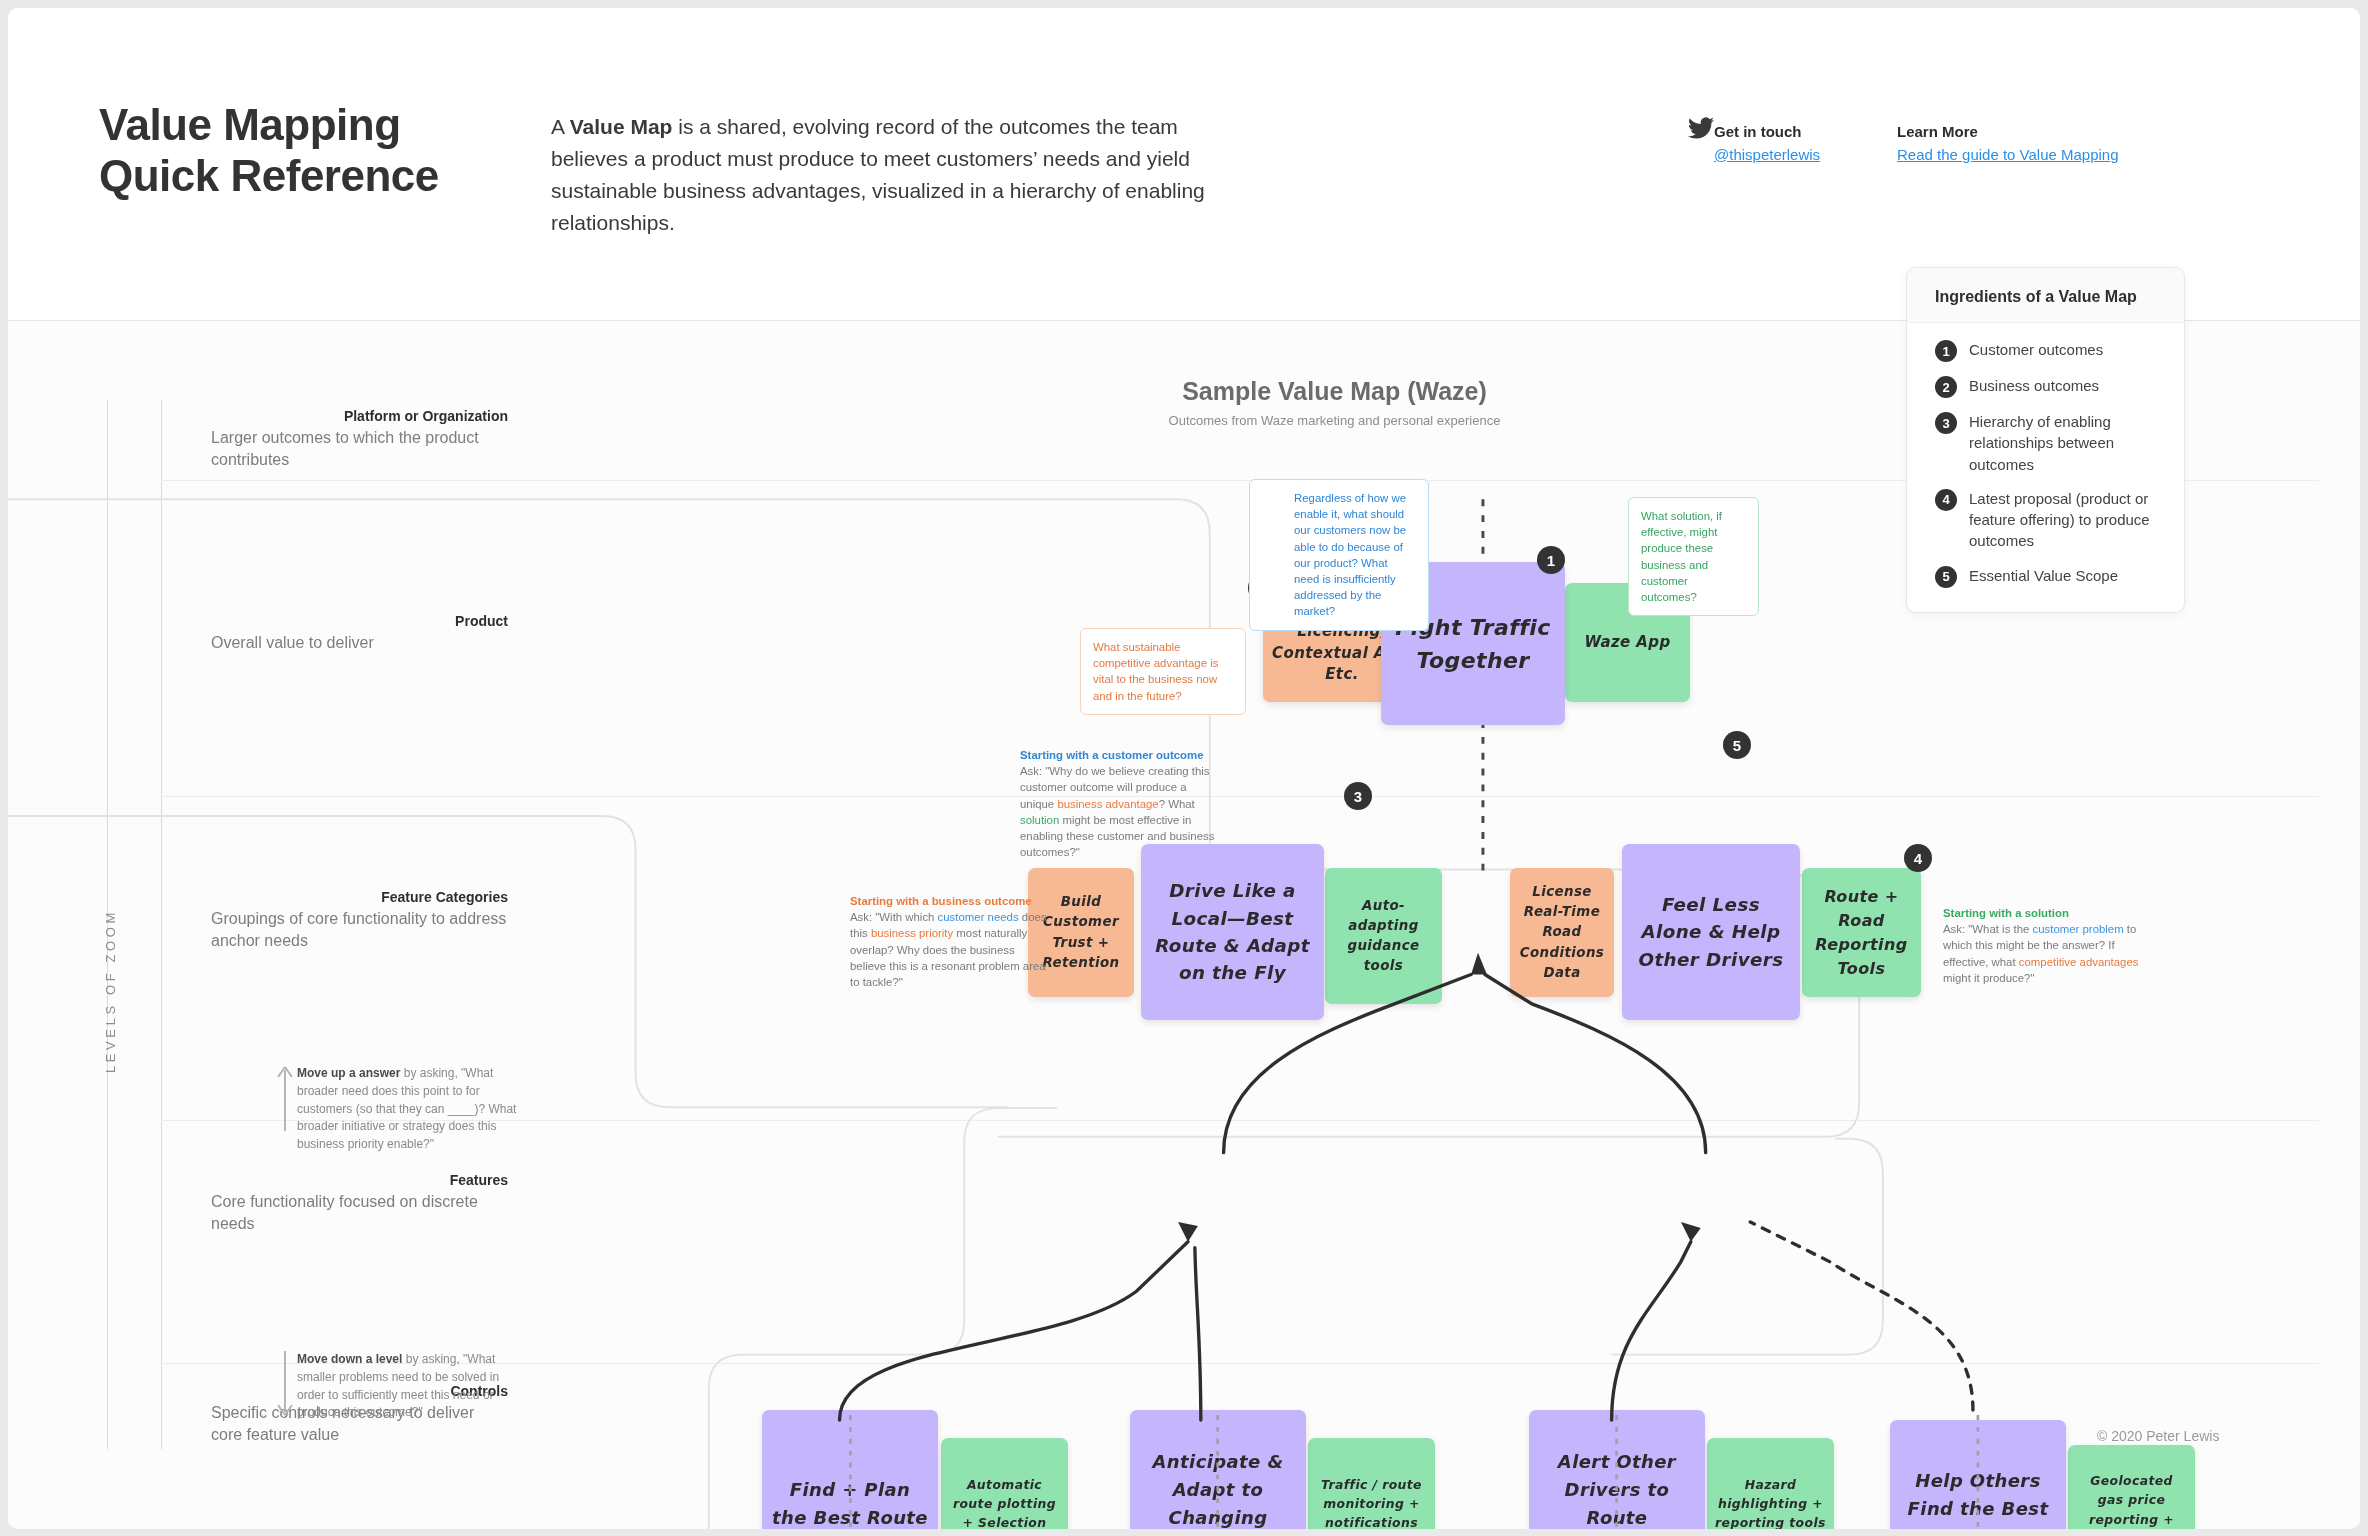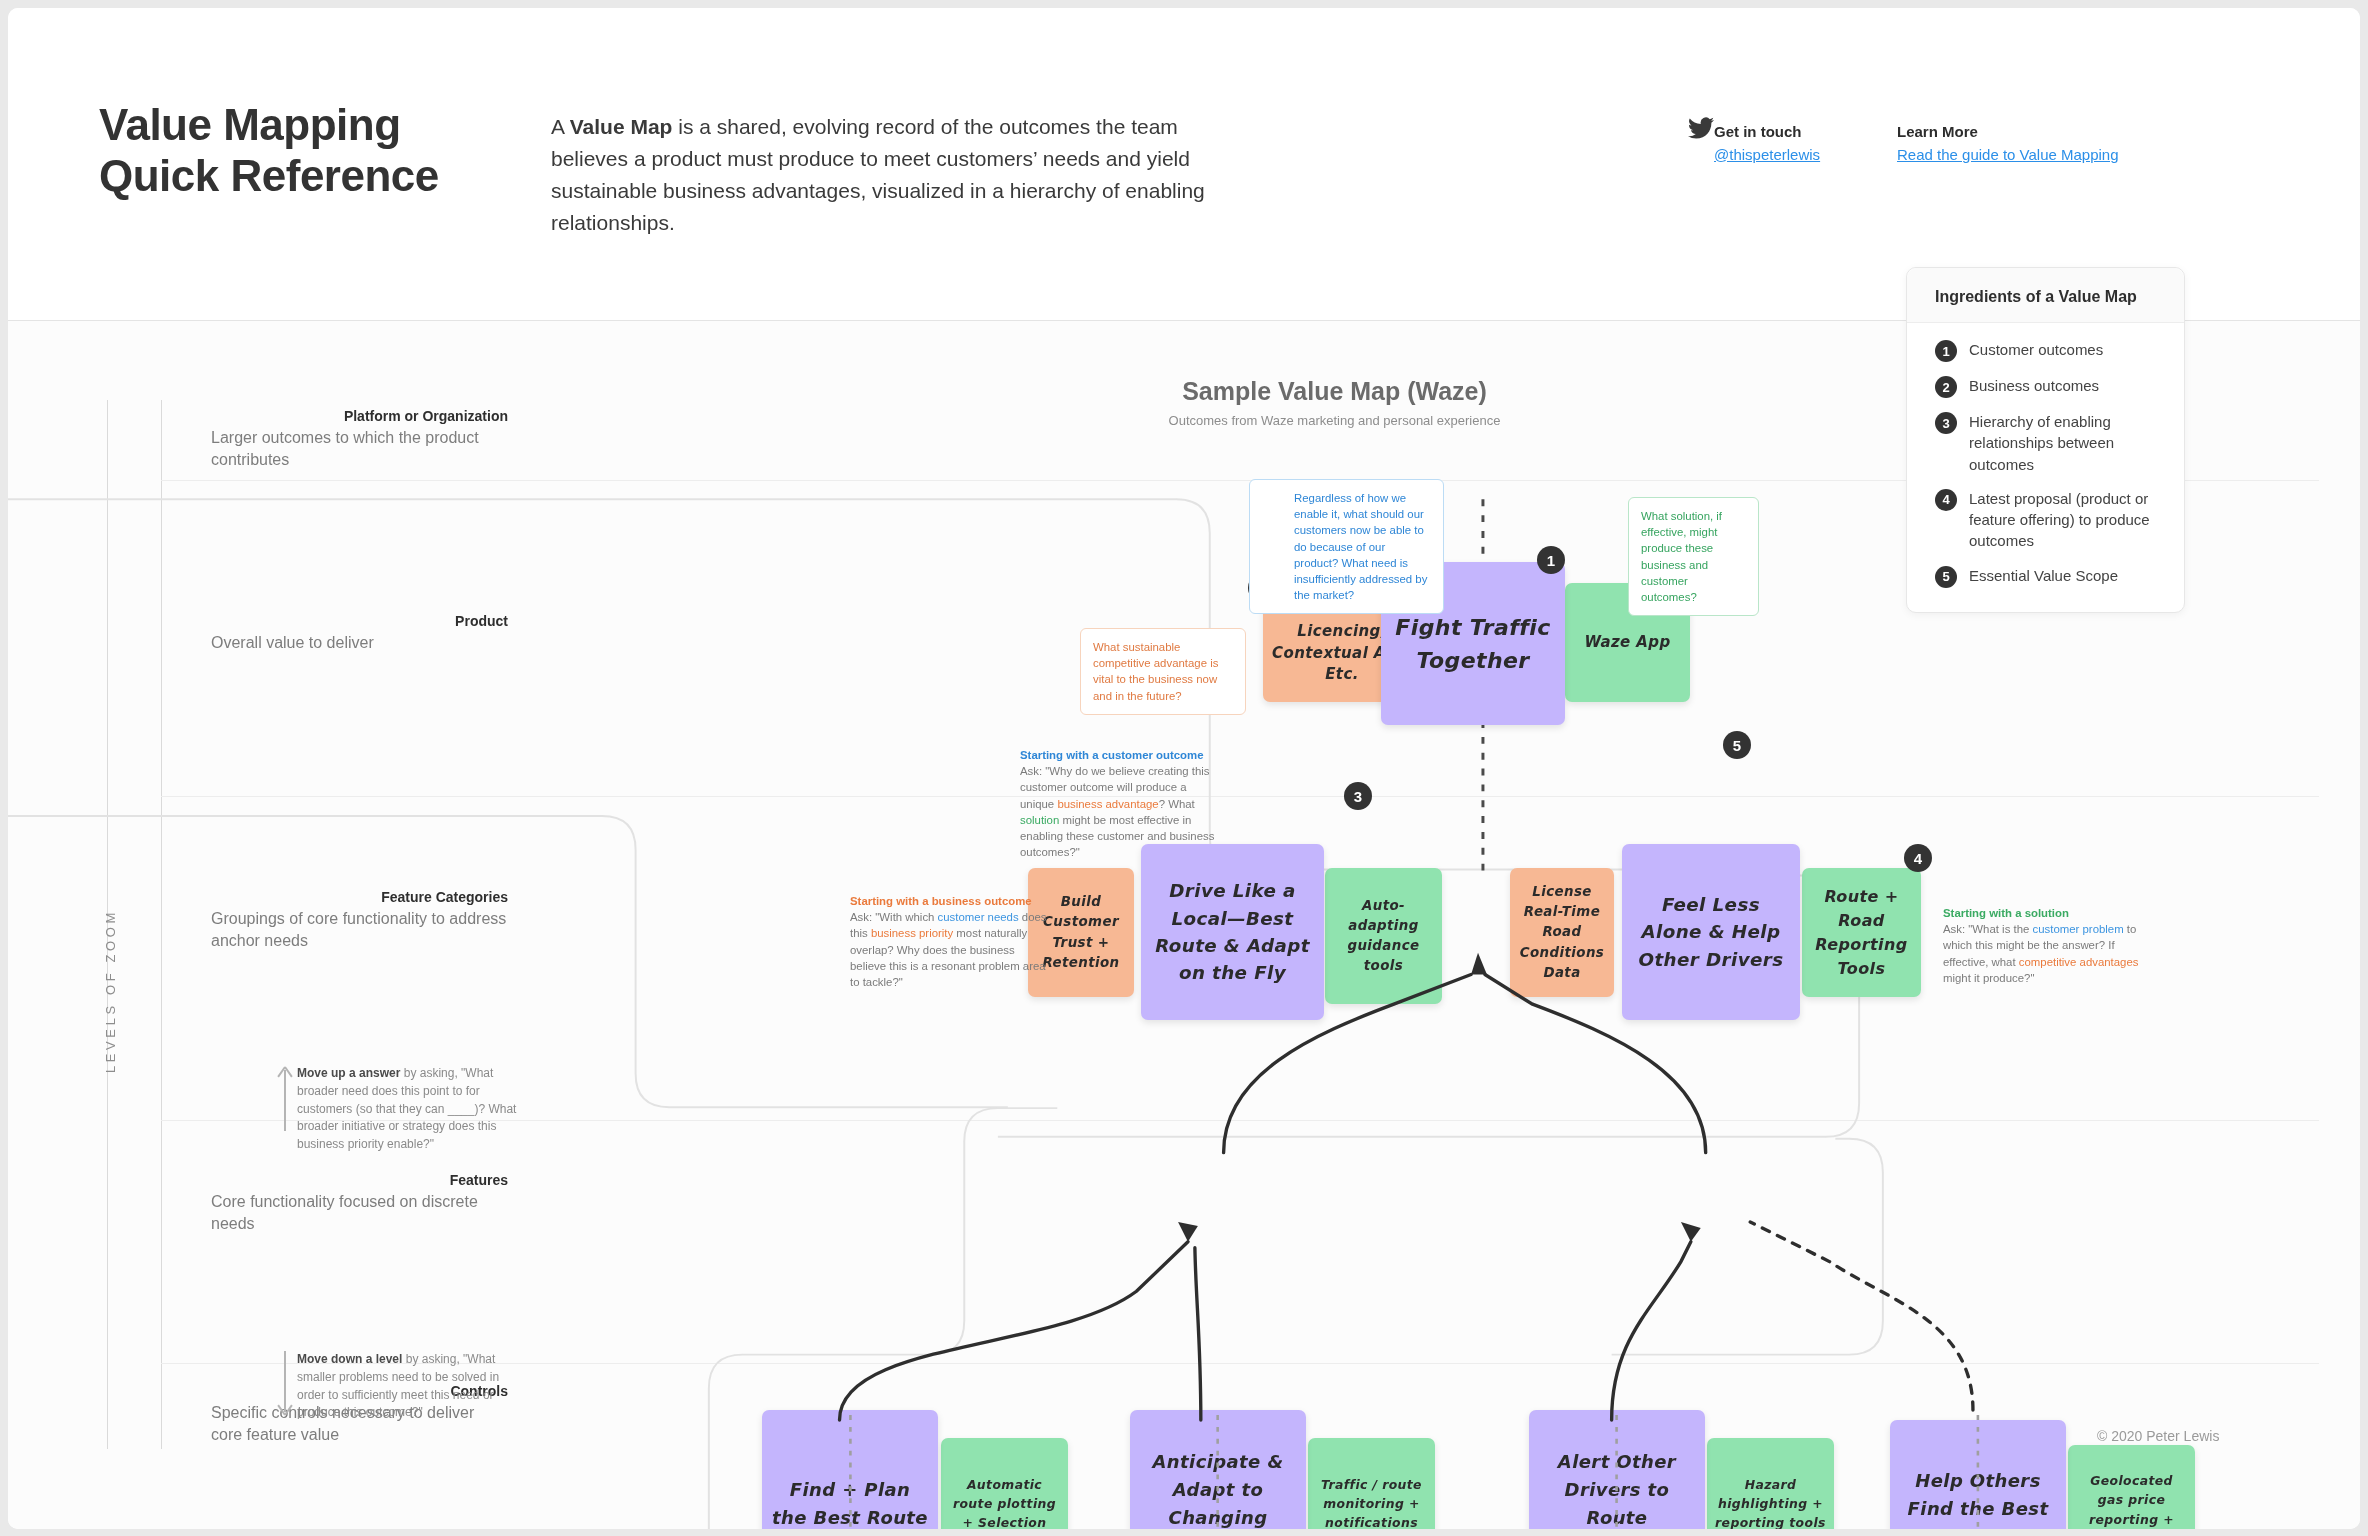--- a/index.html
+++ b/index.html
@@ -340,21 +340,21 @@
 
     <div class="node blue" style="left:1122px; top:1089px; width:176px; height:188px; font-size:18px; line-height:1.55;">Anticipate &amp; Adapt to Changing Conditions</div>
     <div class="node green" style="left:1300px; top:1117px; width:127px; height:131px; font-size:12.4px; line-height:1.55;">Traffic / route monitoring + notifications</div>
 
     <div class="node blue" style="left:1521px; top:1089px; width:176px; height:188px; font-size:18px; line-height:1.55;">Alert Other Drivers to Route Conditions</div>
     <div class="node green" style="left:1699px; top:1117px; width:127px; height:131px; font-size:12.4px; line-height:1.55;">Hazard highlighting + reporting tools</div>
 
     <div class="node blue" style="left:1882px; top:1099px; width:176px; height:178px; font-size:18px; line-height:1.55;">Help Others Find the Best Gas Prices</div>
     <div class="node green" style="left:2060px; top:1124px; width:127px; height:129px; font-size:12.4px; line-height:1.55;">Geolocated gas price reporting + guide</div>
 
-    <div class="callout blue" style="left:1241px; top:158px; width:195px;padding-left:44px;">
+    <div class="callout blue" style="left:1241px; top:158px; width:180px;padding-left:44px;">
       <span>Regardless of how we enable it, what should our customers now be able to do because of our product? What need is insufficiently addressed by the market?</span>
     </div>
     <div class="callout green" style="left:1620px; top:176px; width:131px;">
       <span>What solution, if effective, might produce these business and customer outcomes?</span>
     </div>
     <div class="callout orange" style="left:1072px; top:307px; width:166px;">
       <span>What sustainable competitive advantage is vital to the business now and in the future?</span>
     </div>
 
     <div class="note" style="left:842px; top:572px;">

